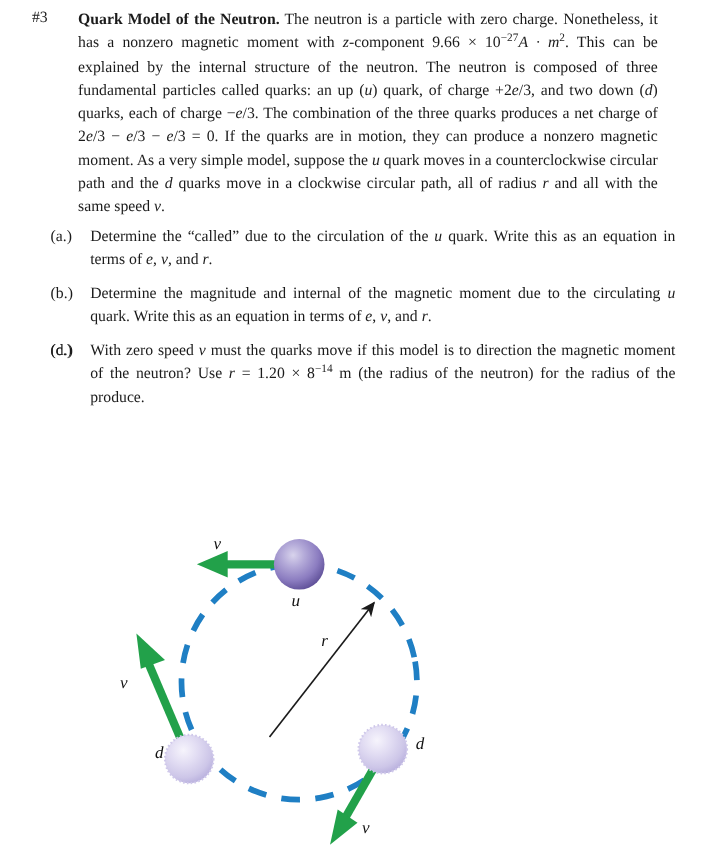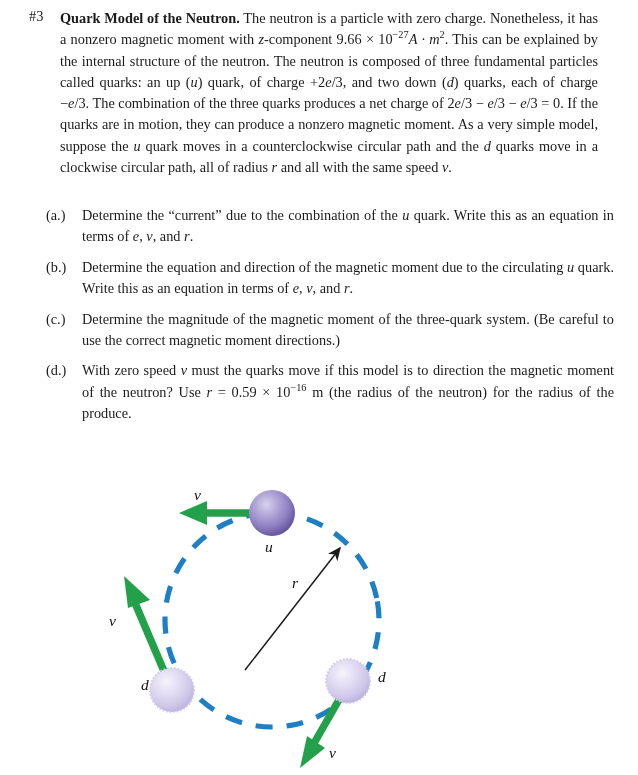--- a/index.html
+++ b/index.html
@@ -28,21 +28,21 @@
     padding: 8px 20px 0 29px;
   }
   .prob-number {
     position: absolute;
     left: 29px;
     top: 8px;
     font-size: 14.3px;
     letter-spacing: 0px;
   }
   .prob-body {
-    margin-left: 31px;
+    margin-left: 42px;
     margin-right: 20px;
     font-size: 14.3px;
     line-height: 21.3px;
     text-align: justify;
     text-justify: inter-word;
     hyphens: manual;
   }
   .prob-title {
     font-weight: bold;
   }
@@ -102,36 +102,35 @@
       <span class="prob-title">Quark Model of the Neutron.</span>
       <span>The neutron is a particle with zero charge. Nonetheless, it has a nonzero magnetic moment with </span><span class="mvar">z</span><span>-component 9.66 × 10</span><span class="sup">−27</span><span class="mvar">A · m</span><span class="sup">2</span><span>. This can be explained by the internal structure of the neutron. The neutron is composed of three fundamental particles called quarks: an up (</span><span class="mvar">u</span><span>) quark, of charge +2</span><span class="mvar">e</span><span>/3, and two down (</span><span class="mvar">d</span><span>) quarks, each of charge −</span><span class="mvar">e</span><span>/3. The combination of the three quarks produces a net charge of 2</span><span class="mvar">e</span><span>/3 − </span><span class="mvar">e</span><span>/3 − </span><span class="mvar">e</span><span>/3 = 0. If the quarks are in motion, they can produce a nonzero magnetic moment. As a very simple model, suppose the </span><span class="mvar">u</span><span> quark moves in a counterclockwise circular path and the </span><span class="mvar">d</span><span> quarks move in a clockwise circular path, all of radius </span><span class="mvar">r</span><span> and all with the same speed </span><span class="mvar">v</span><span>.</span>
     </div>
   </div>
 </div>
 
 <div id="parts">
 
   <div class="part">
     <span class="part-label">(a.)</span>
-    <span>Determine the “current” due to the combination of the </span><span class="mvar">u</span><span> quark. Write this as an equation in terms of </span><span class="mvar">e</span><span>, </span><span class="mvar">v</span><span>, and </span><span class="mvar">r</span><span>.</span>
+    <span>Determine the “called” due to the circulation of the </span><span class="mvar">u</span><span> quark. Write this as an equation in terms of </span><span class="mvar">e</span><span>, </span><span class="mvar">v</span><span>, and </span><span class="mvar">r</span><span>.</span>
   </div>
 
   <div class="part">
     <span class="part-label">(b.)</span>
-    <span>Determine the equation and direction of the magnetic moment due to the circulating </span><span class="mvar">u</span><span> quark. Write this as an equation in terms of </span><span class="mvar">e</span><span>, </span><span class="mvar">v</span><span>, and </span><span class="mvar">r</span><span>.</span>
+    <span>Determine the magnitude and internal of the magnetic moment due to the circulating </span><span class="mvar">u</span><span> quark. Write this as an equation in terms of </span><span class="mvar">e</span><span>, </span><span class="mvar">v</span><span>, and </span><span class="mvar">r</span><span>.</span>
   </div>
 
   <div class="part">
     <span class="part-label">(c.)</span>
-    <span>Determine the magnitude of the magnetic moment of the three-quark system. (Be careful to use the correct magnetic moment directions.)</span>
   </div>
 
   <div class="part">
     <span class="part-label">(d.)</span>
-    <span>With zero speed </span><span class="mvar">v</span><span> must the quarks move if this model is to direction the magnetic moment of the neutron? Use </span><span class="mvar">r</span><span> = 0.59 × 10</span><span class="sup">−16</span><span> m (the radius of the neutron) for the radius of the produce.</span>
+    <span>With zero speed </span><span class="mvar">v</span><span> must the quarks move if this model is to direction the magnetic moment of the neutron? Use </span><span class="mvar">r</span><span> = 1.20 × 8</span><span class="sup">−14</span><span> m (the radius of the neutron) for the radius of the produce.</span>
   </div>
 
 </div>
 
 <div id="figure">
   <svg width="360" height="305" viewBox="0 0 360 305" xmlns="http://www.w3.org/2000/svg">
     <defs>
       <radialGradient id="uGrad" cx="38%" cy="32%" r="72%">
         <stop offset="0%" stop-color="#d8d3ec"></stop>
         <stop offset="32%" stop-color="#b3a9d8"></stop>

